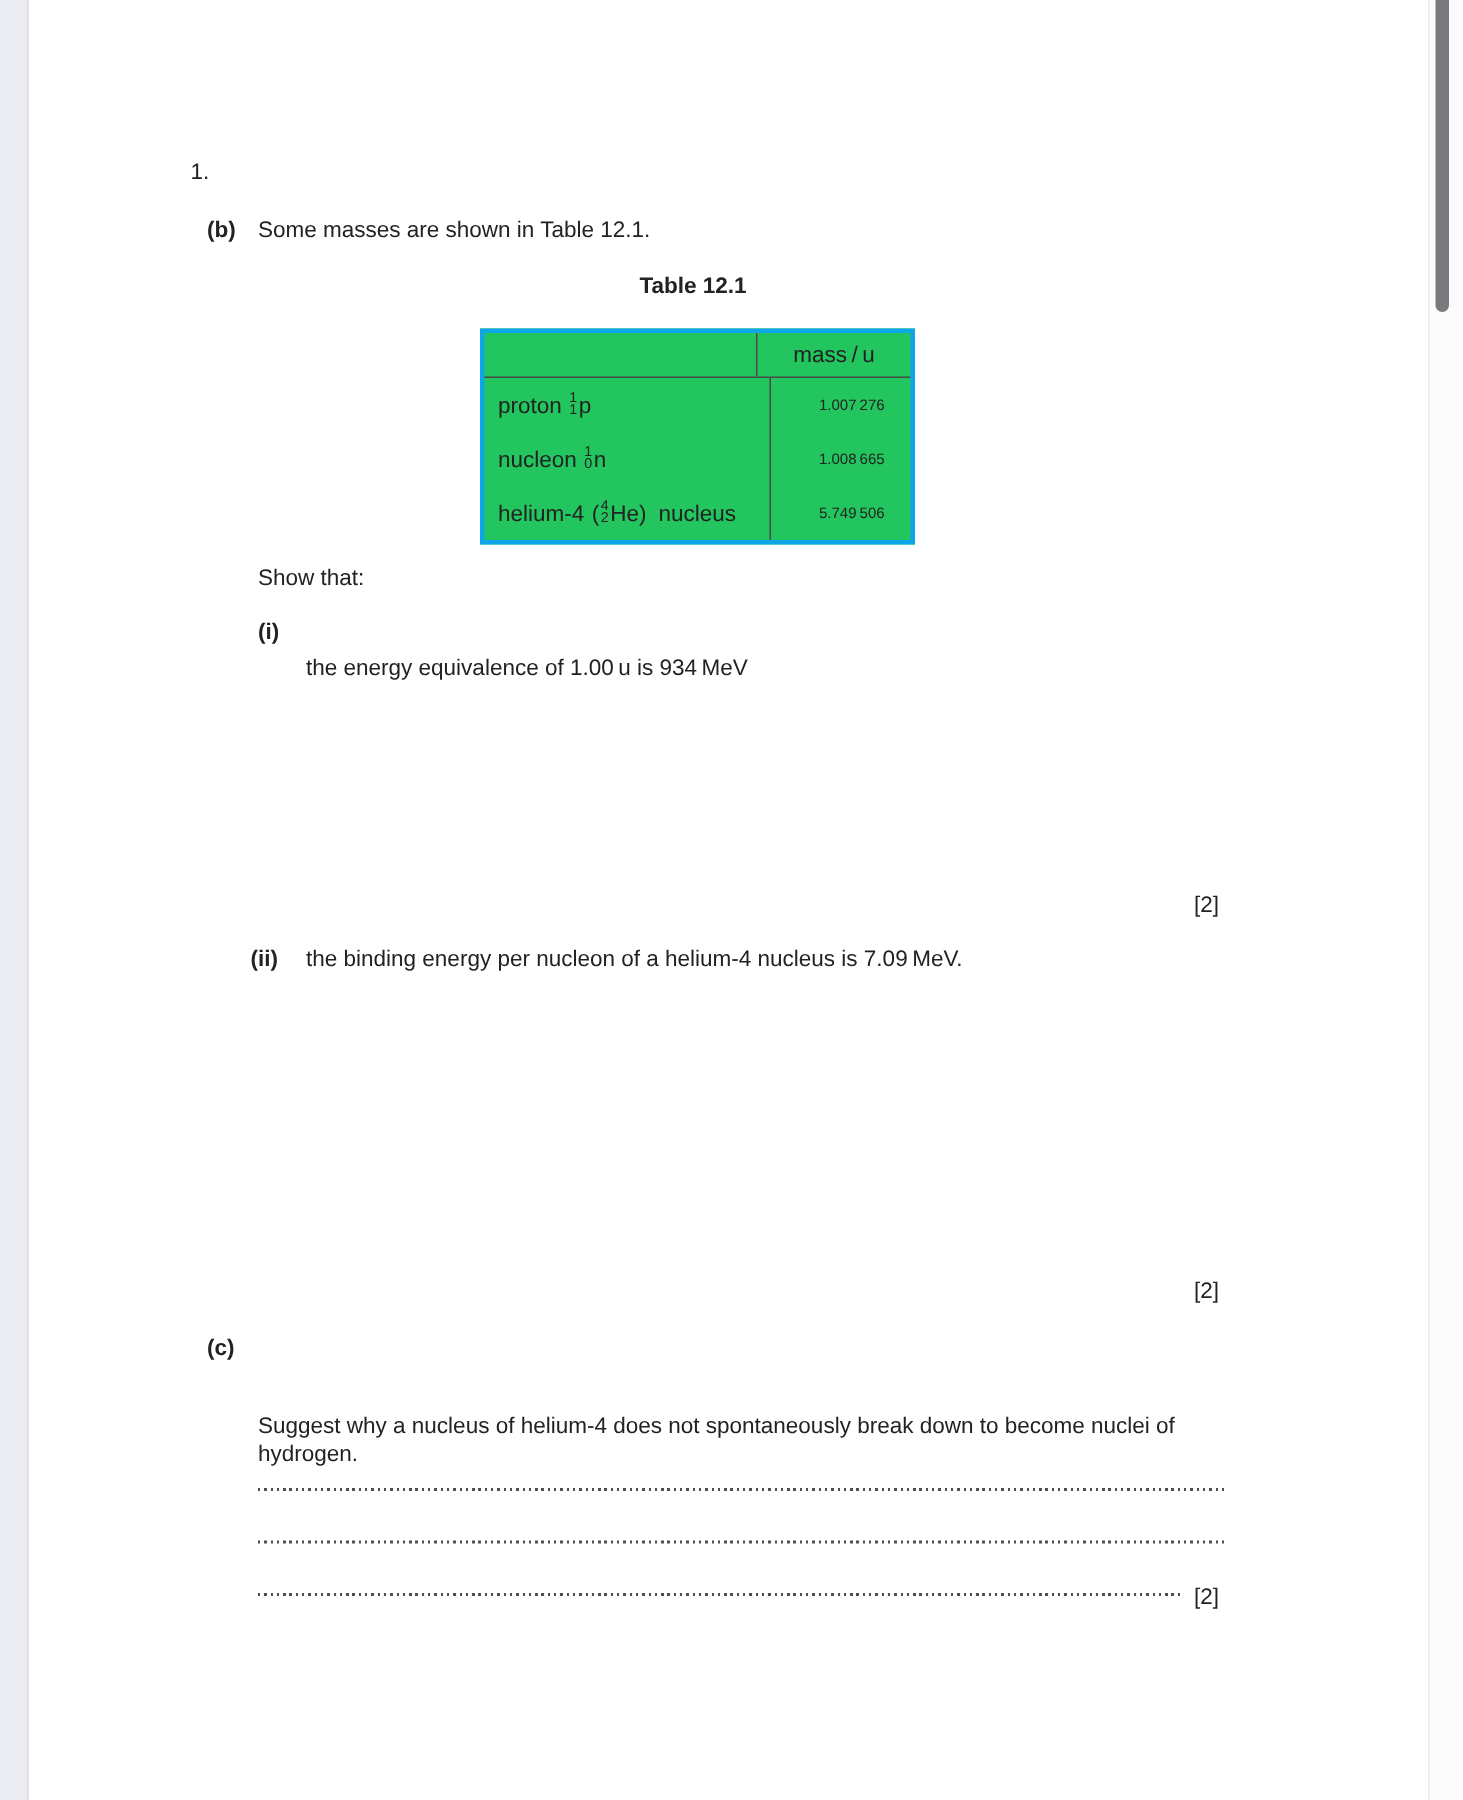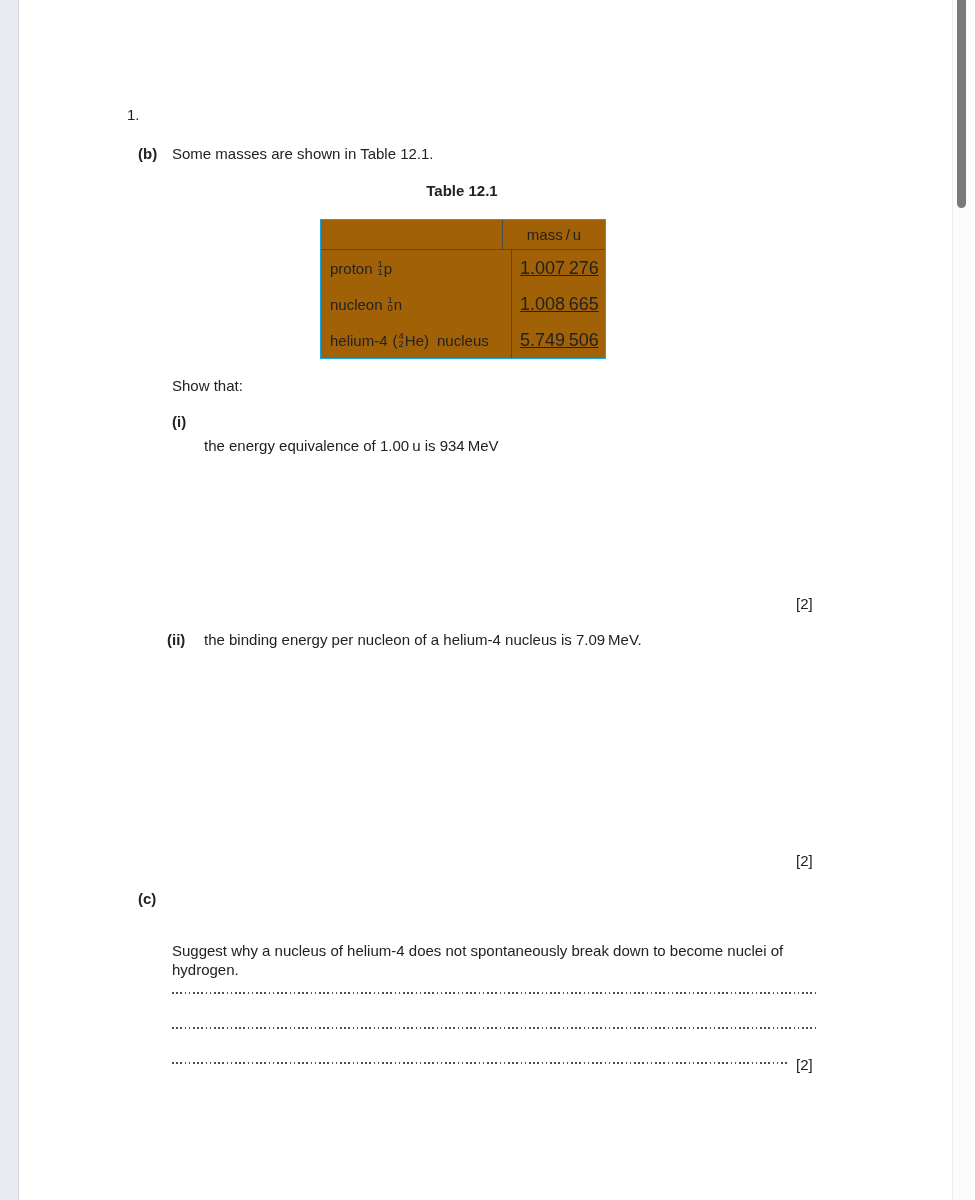--- a/index.html
+++ b/index.html
@@ -27,28 +27,28 @@
   }
   
   .t{
     position:absolute;font-size:15px;line-height:19px;white-space:nowrap;
   }
   .b{font-weight:bold;}
   .wrap{white-space:normal;margin-top:16px;}
   
   .qtable{
     position:absolute;left:320px;top:219px;width:284px;
-    border:1px solid #0ea5e9;background:#a16207;
+    border:3px solid #0ea5e9;background:#22c55e;
   }
   .thead{display:flex;height:29px;border-bottom:1px solid #4a4a4a;}
   .thead .c1{width:181px;border-right:1px solid #4a4a4a;}
   .thead .c2{flex:1;display:flex;align-items:center;justify-content:center;font-size:15px;}
-  .trow{display:flex;height:36px;}
+  .trow{display:flex;height:36px;gap:24px;}
   .trow .c1{width:181px;border-right:1px solid #4a4a4a;display:flex;align-items:center;padding-left:9px;font-size:15px;}
-  .trow .c2{flex:1;display:flex;align-items:center;padding-left:8px;font-size:18px;text-decoration:underline;}
+  .trow .c2{flex:1;display:flex;align-items:center;padding-left:8px;font-size:10px;}
   
   .stack{
     display:inline-flex;flex-direction:column;justify-content:center;
     font-size:9.5px;line-height:8px;text-align:center;margin-left:5px;
   }
   .open:not(:empty){margin-left:5px;}
   .open:not(:empty)+.stack{margin-left:1px;}
   .sym{margin-left:1px;}
   .sfx:not(:empty){margin-left:8px;}
   

